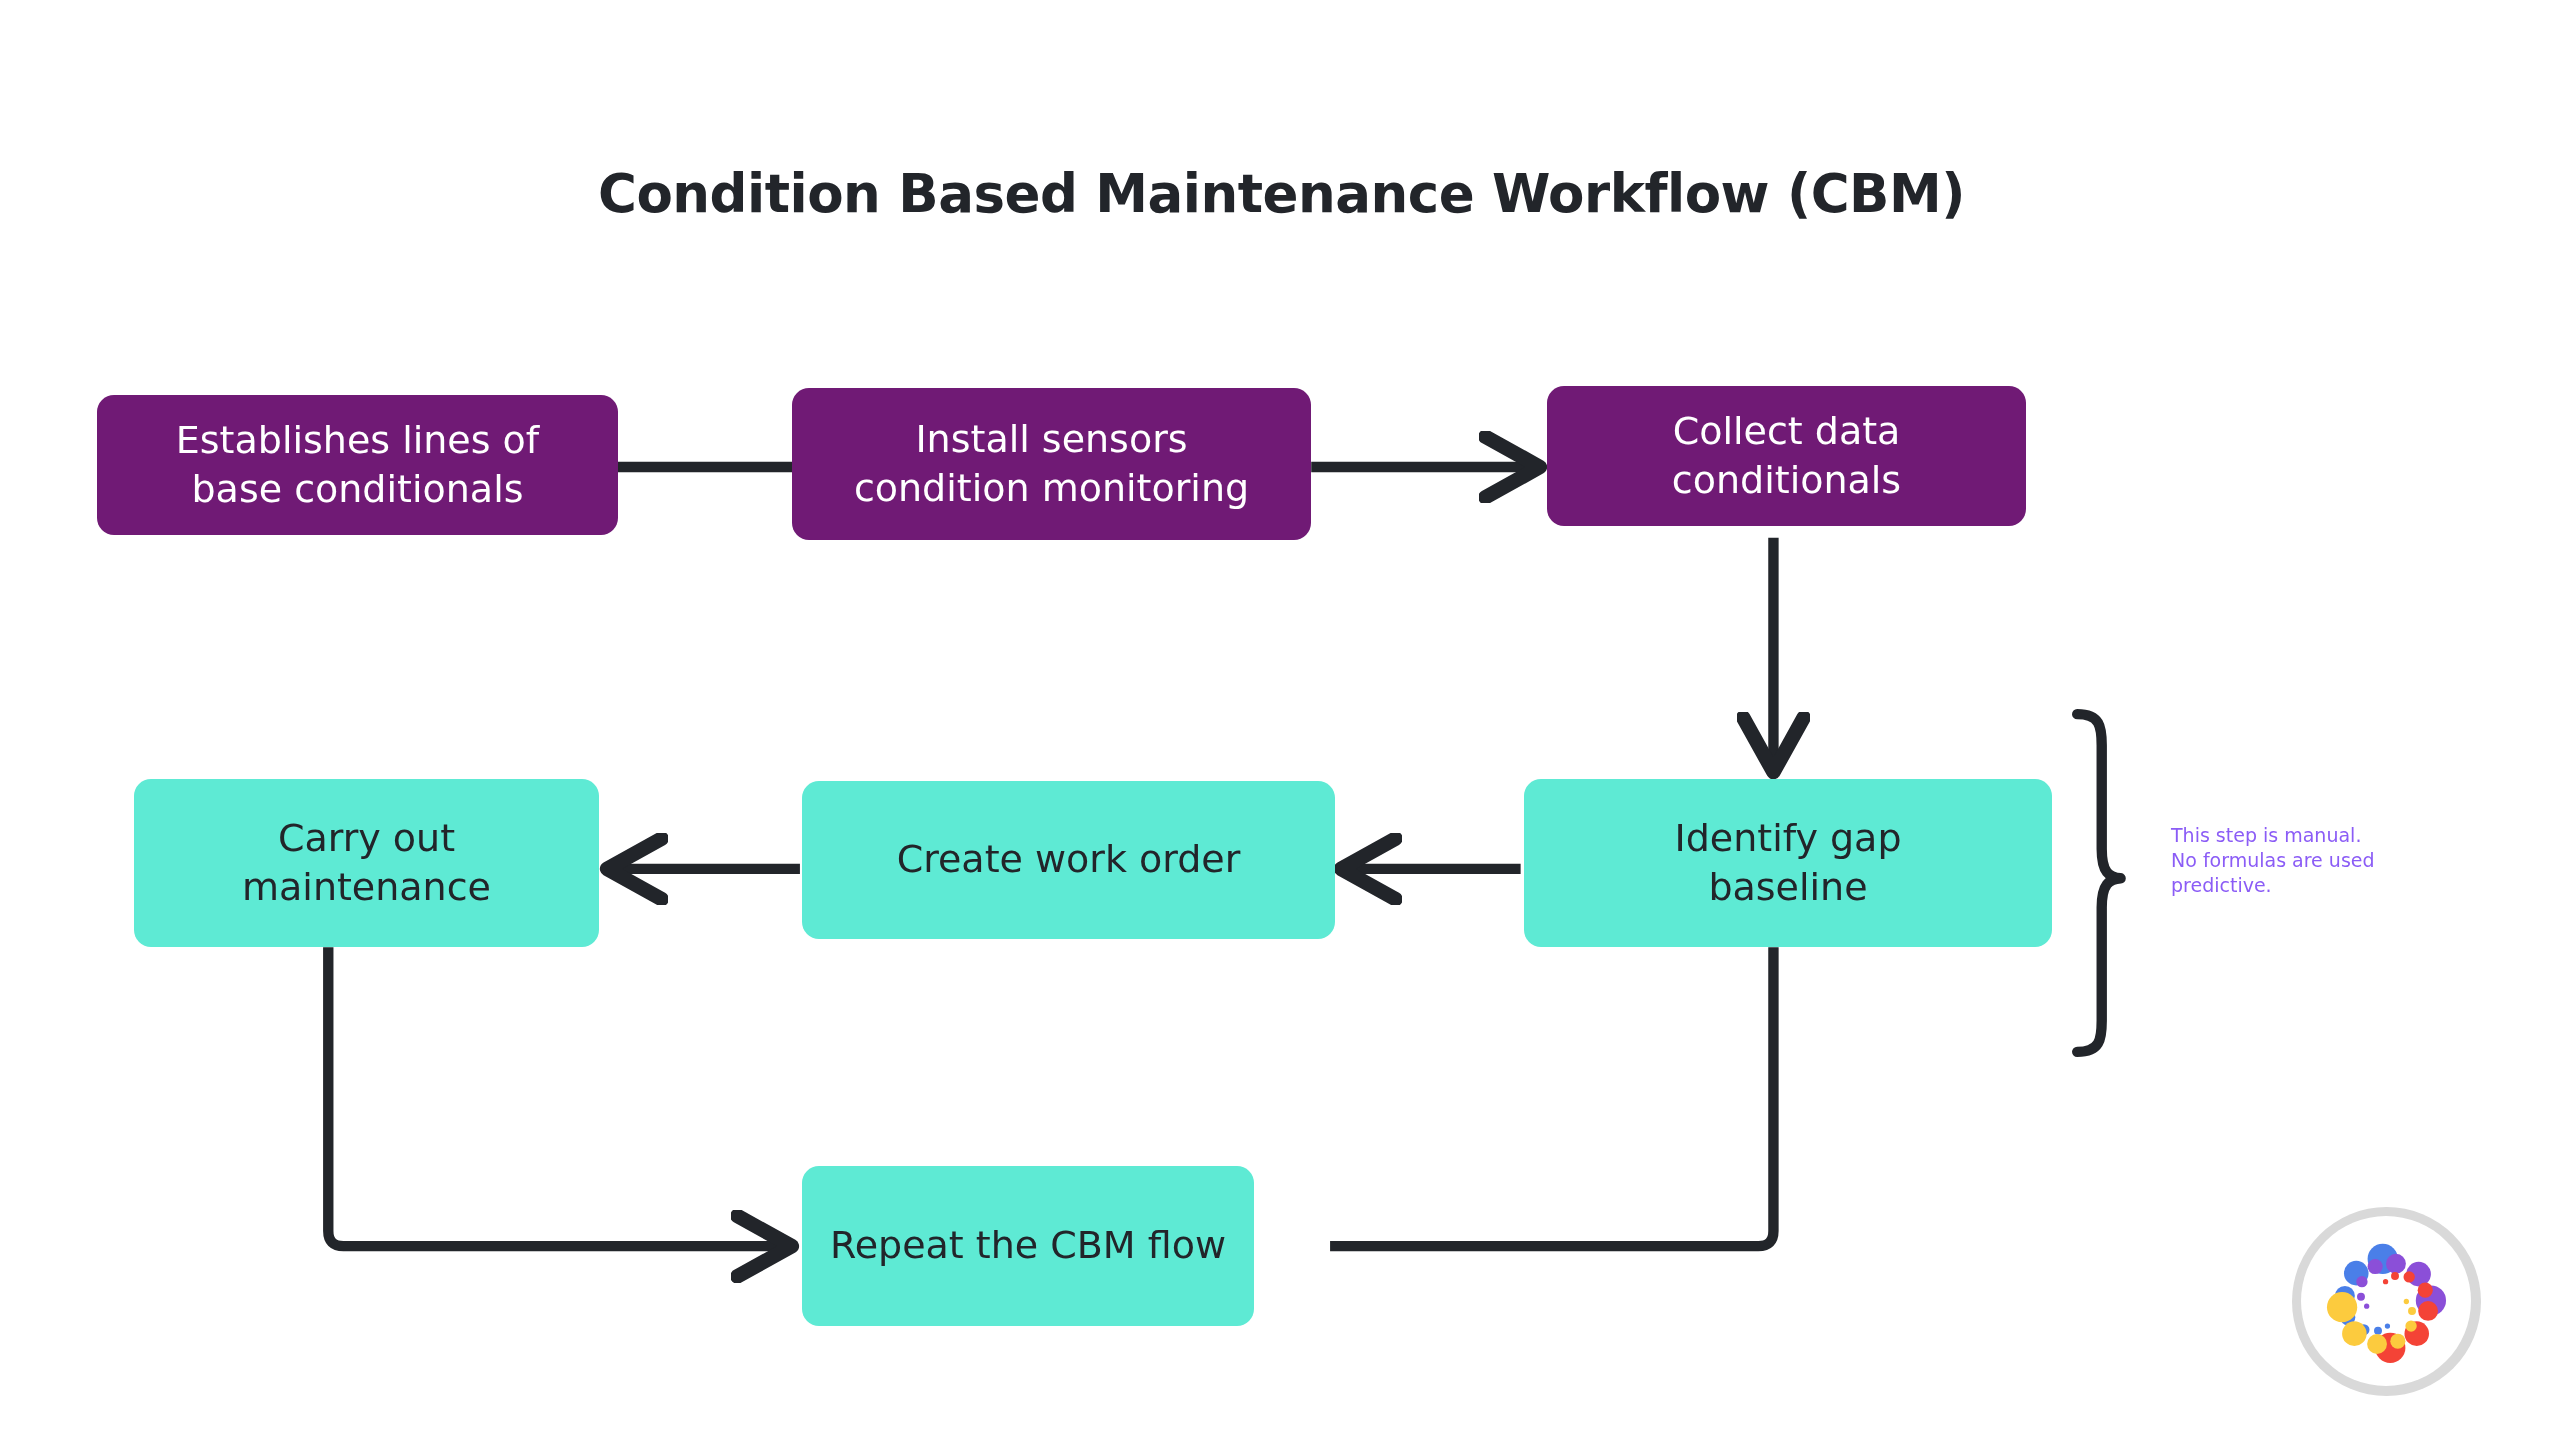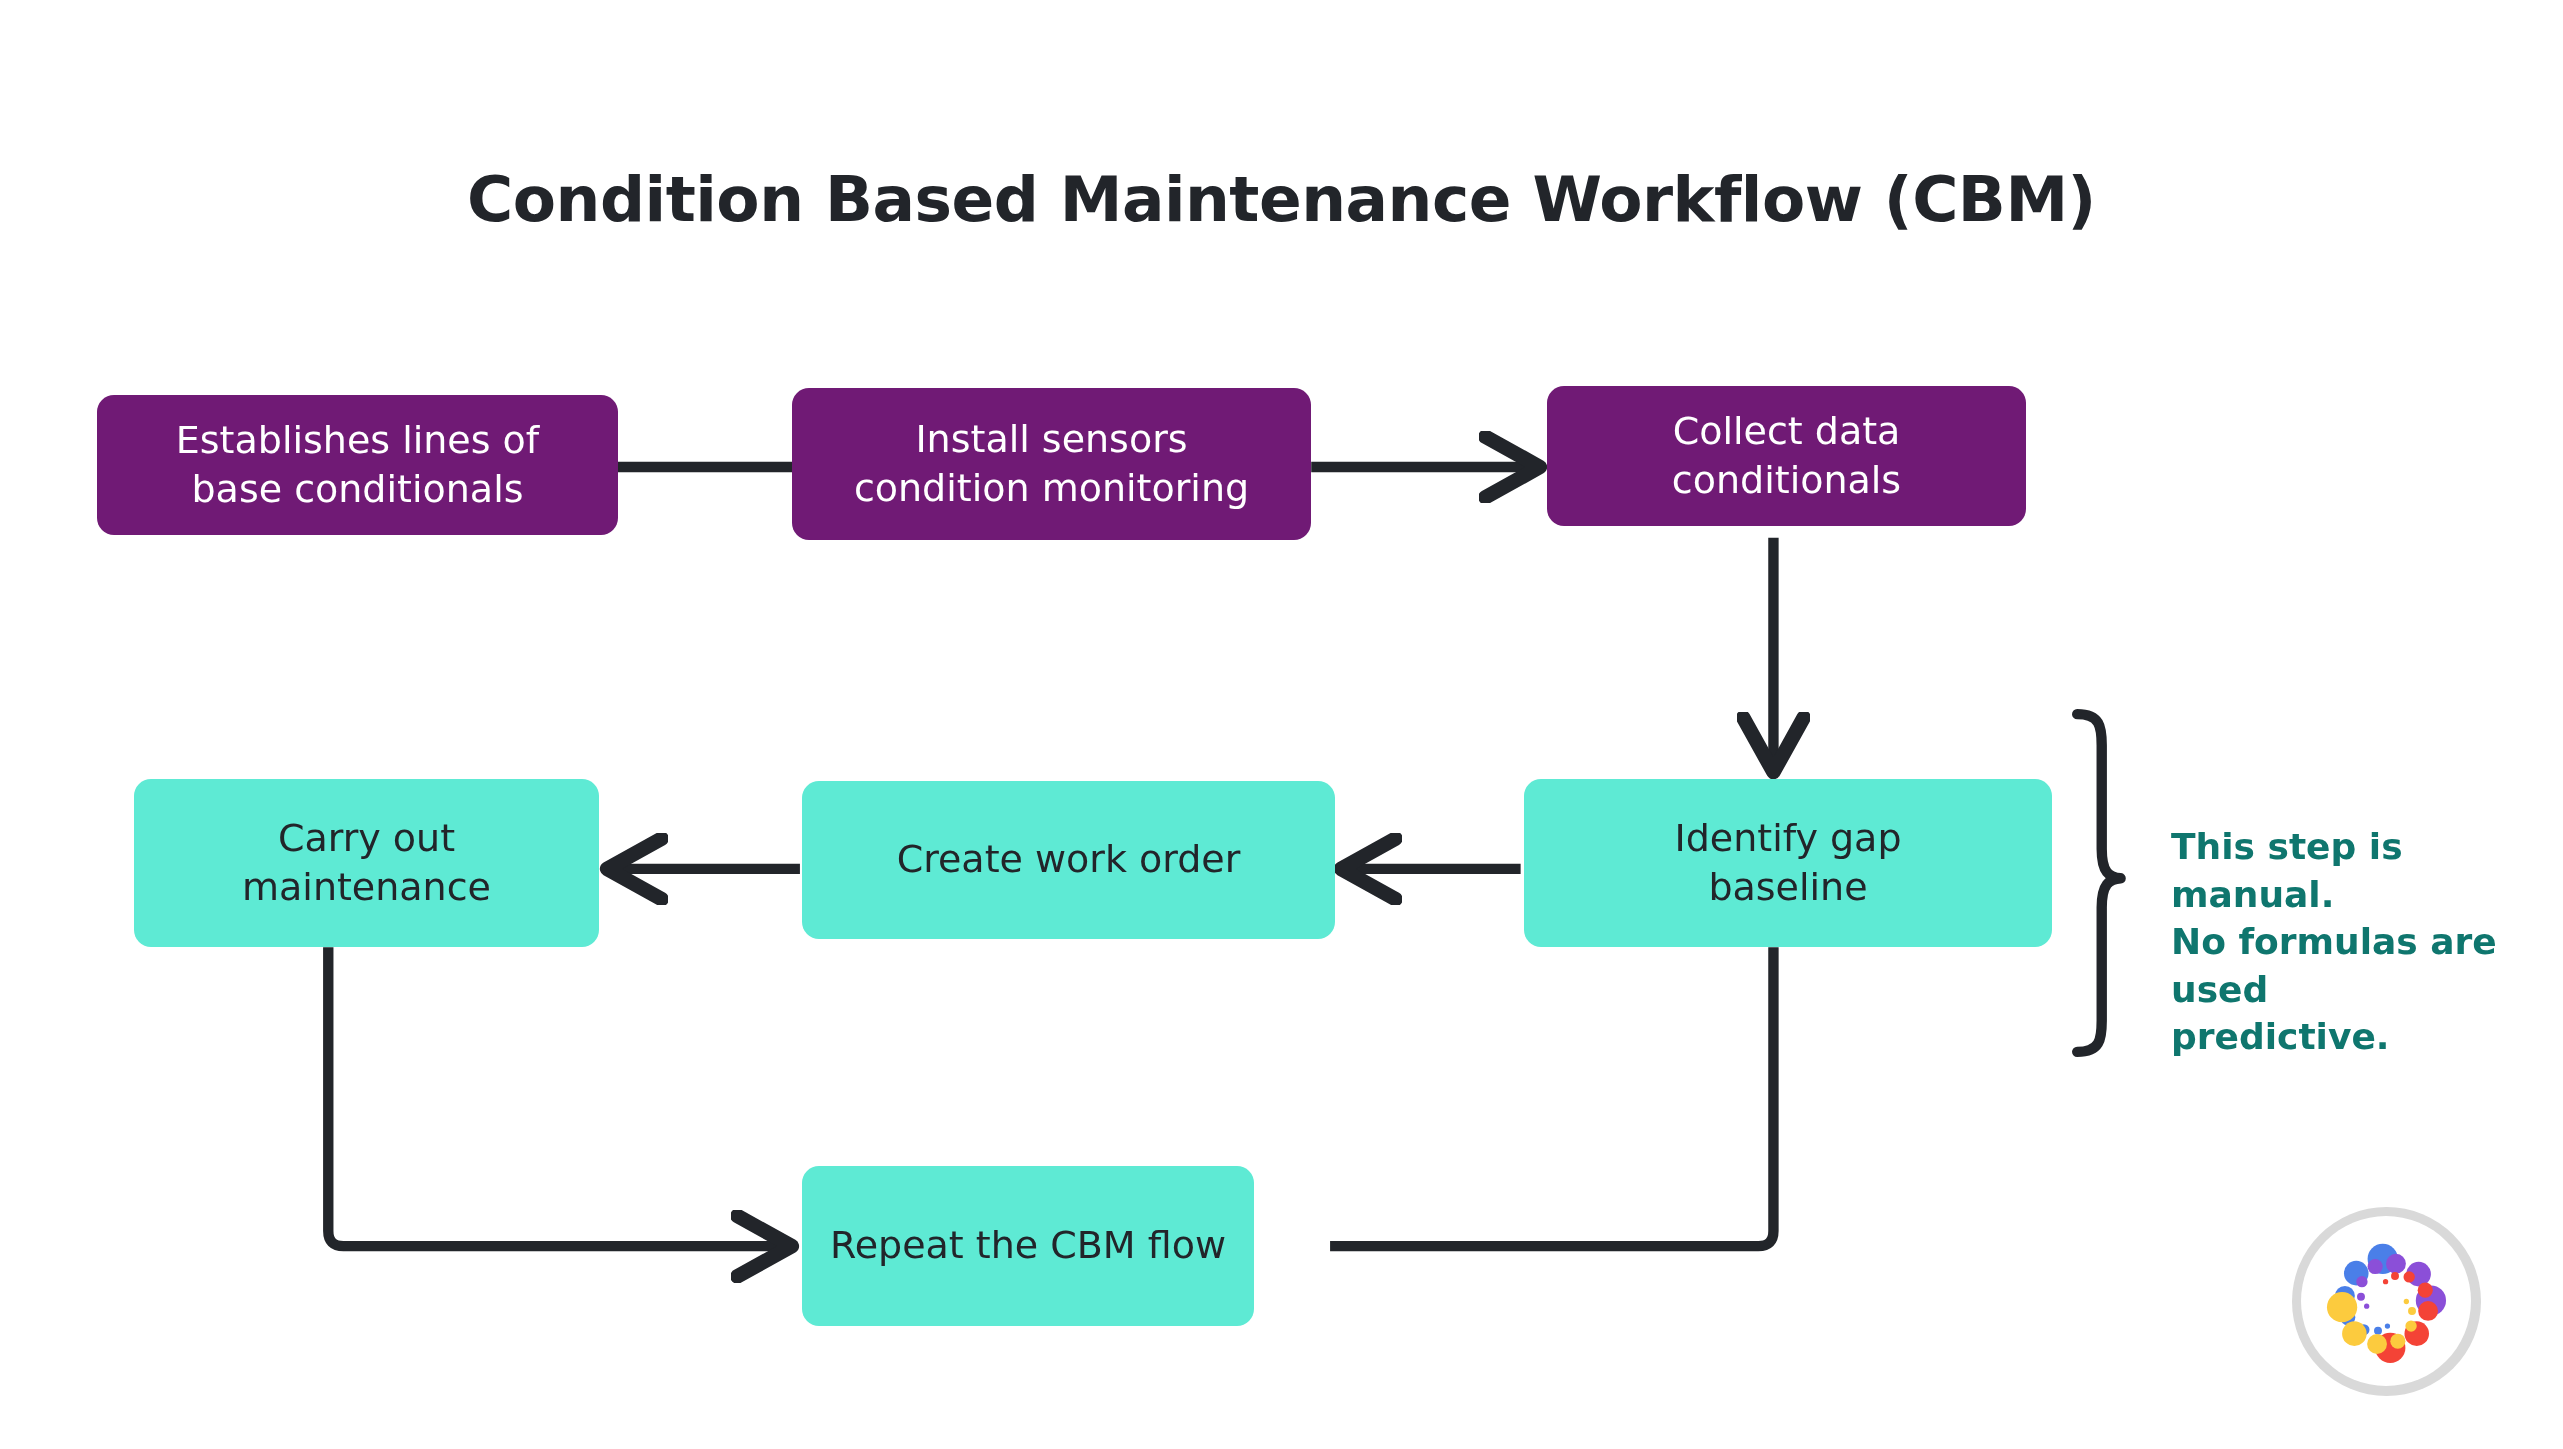--- a/index.html
+++ b/index.html
@@ -22,21 +22,21 @@
     height: 1450px;
   }
 
   
   .title {
     position: absolute;
     left: 0;
     top: 163px;
     width: 2563px;
     text-align: center;
-    font-size: 63px;
+    font-size: 53px;
     font-weight: bold;
     color: #22252A;
     letter-spacing: -0.5px;
     font-family: "DejaVu Sans", sans-serif;
   }
 
   
   .node {
     position: absolute;
     box-sizing: border-box;
@@ -70,24 +70,24 @@
   #node-identify     { left: 1524px; top: 779px;  width: 528px; height: 168px; }
 
   #node-repeat       { left: 802px;  top: 1166px; width: 452px; height: 160px; }
 
   
   .annotation {
     position: absolute;
     left: 2171px;
     top: 823px;
     width: 358px;
-    font-size: 36px;
-    font-weight: bold;
+    font-size: 19px;
+    font-weight: normal;
     line-height: 1.32;
-    color: #0f766e;
+    color: #8b5cf6;
     font-family: "DejaVu Sans", sans-serif;
     white-space: pre-line;
   }
 
   
   .logo-wrap {
     position: absolute;
     left: 2292px;
     top: 1207px;
     width: 189px;

